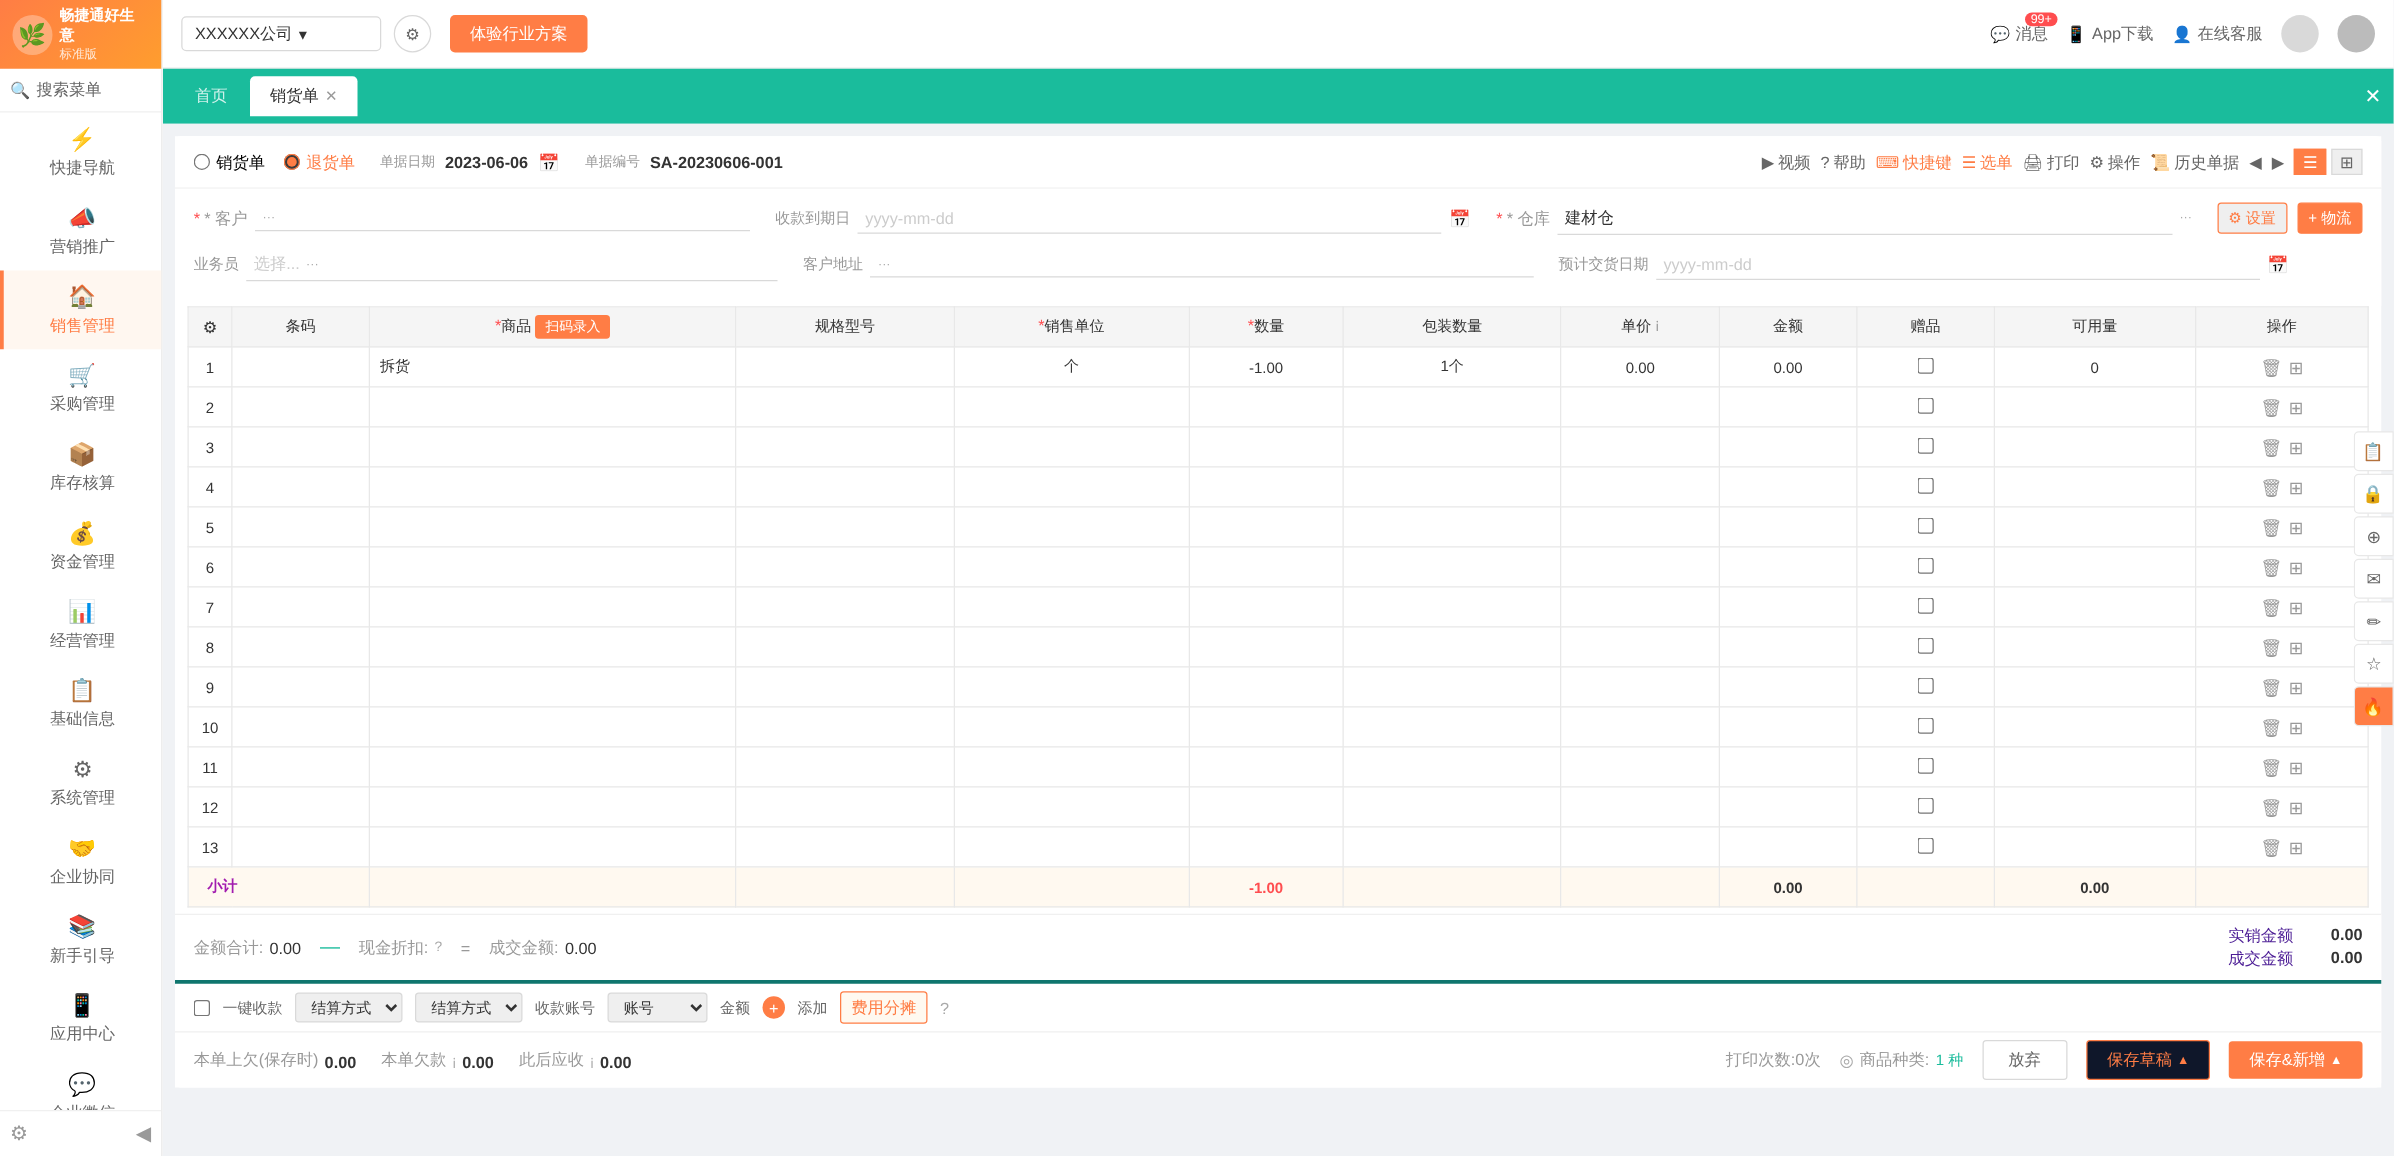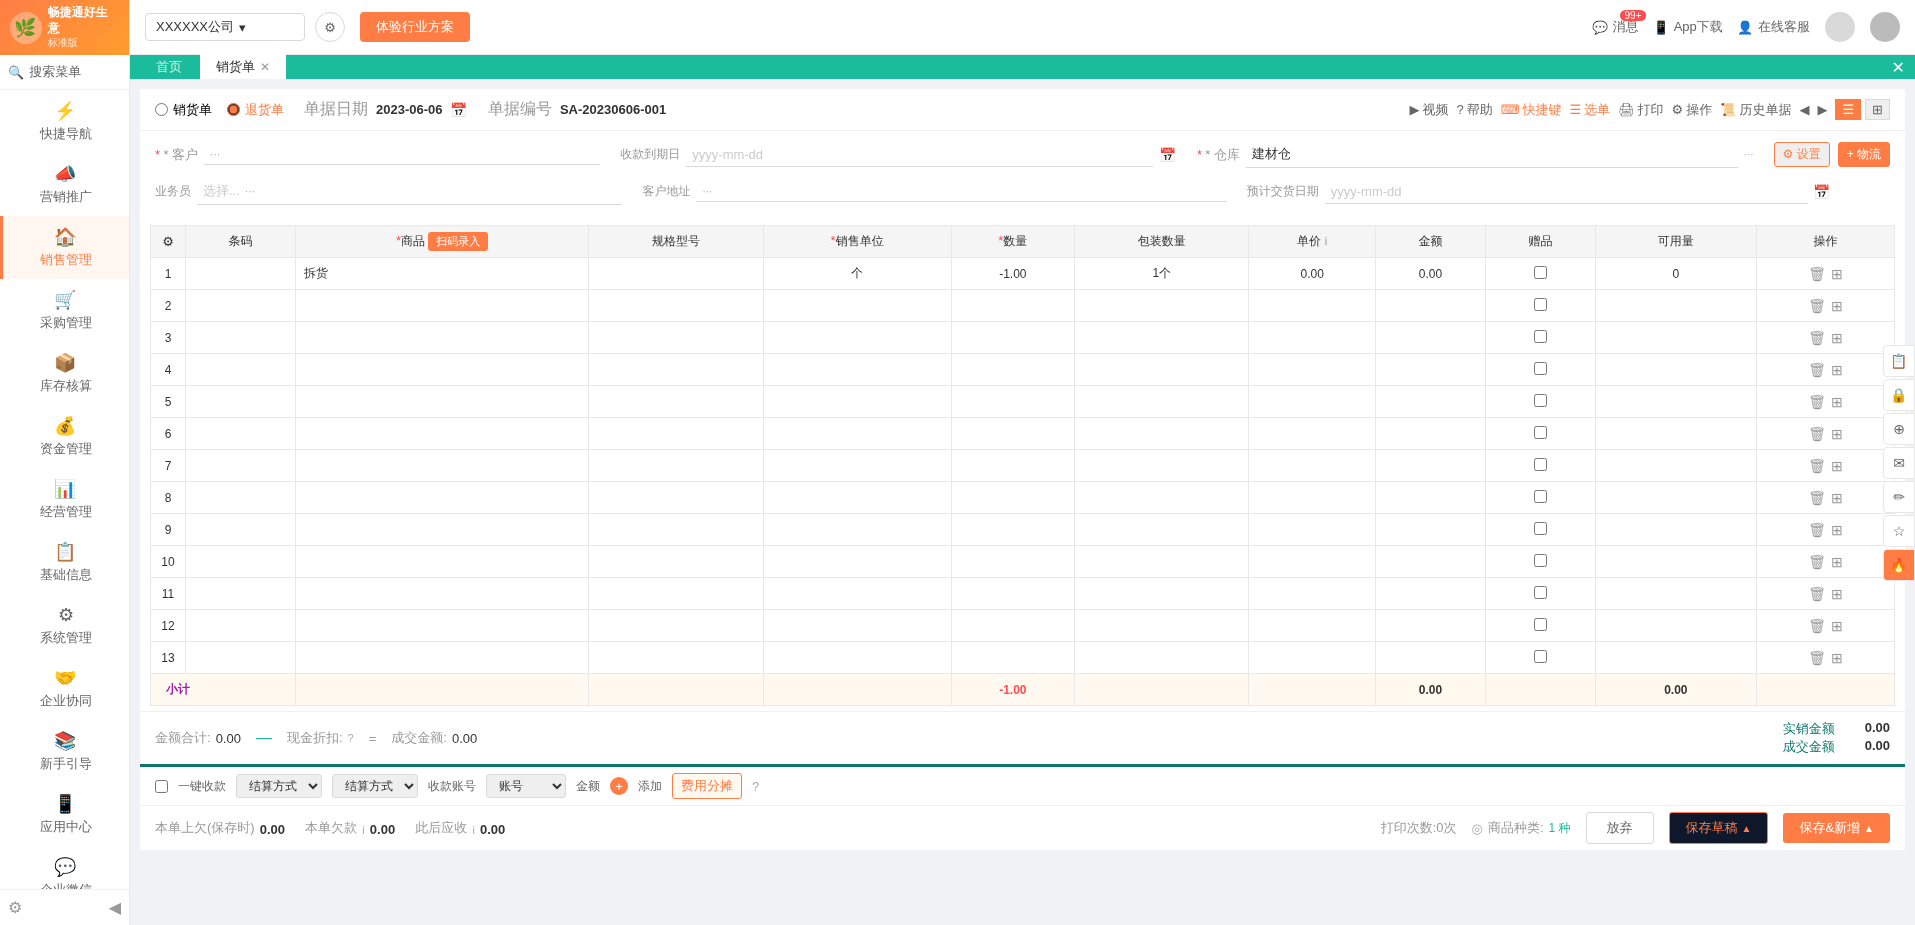--- a/index.html
+++ b/index.html
@@ -54,21 +54,21 @@
       padding: 6px 16px; cursor: pointer; font-size: 13px; margin-left: 5px;
     }
     .header-right { margin-left: auto; display: flex; align-items: center; gap: 15px; }
     .header-action { display: flex; align-items: center; gap: 4px; color: #666; cursor: pointer; font-size: 12px; position: relative; }
     .badge { background: #ff4d4f; color: #fff; border-radius: 10px; padding: 0 5px; font-size: 10px; position: absolute; top: -8px; right: -8px; min-width: 18px; text-align: center; }
     .avatar { width: 30px; height: 30px; background: #d9d9d9; border-radius: 50%; }
 
     
     .tabs-bar {
       background: #1abc9c; display: flex; align-items: center; padding: 4px 10px;
-      height: 24px; gap: 2px;
+      height: 44px; gap: 2px;
     }
     .tab-item {
       padding: 0 16px; height: 32px; display: flex; align-items: center; gap: 5px;
       border-radius: 4px 4px 0 0; cursor: pointer; font-size: 13px; color: rgba(255,255,255,0.8);
     }
     .tab-item.active { background: #fff; color: #333; }
     .tab-close { color: #999; font-size: 12px; cursor: pointer; }
     .tabs-right { margin-left: auto; display: flex; align-items: center; gap: 8px; }
     .close-all-btn { color: #fff; cursor: pointer; font-size: 16px; }
 
@@ -80,21 +80,21 @@
 
     
     .form-header {
       display: flex; align-items: center; padding: 10px 15px; gap: 20px;
       border-bottom: 1px solid #f0f0f0; background: #fff;
     }
     .radio-group { display: flex; align-items: center; gap: 15px; }
     .radio-item { display: flex; align-items: center; gap: 5px; cursor: pointer; }
     .radio-item input[type="radio"] { accent-color: #ff7d45; }
     .form-date-field { display: flex; align-items: center; gap: 8px; color: #333; }
-    .form-date-field label { color: #999; font-size: 16px; }
+    .form-date-field label { color: #999; font-size: 11px; }
     .form-date-field span { font-weight: bold; color: #333; }
     .form-toolbar { margin-left: auto; display: flex; align-items: center; gap: 8px; }
     .toolbar-btn { display: flex; align-items: center; gap: 3px; color: #666; cursor: pointer; font-size: 12px; }
     .toolbar-btn-orange { color: #ff7d45; }
     .view-toggle { display: flex; align-items: center; gap: 4px; }
     .view-btn { padding: 2px 6px; border: 1px solid #d9d9d9; cursor: pointer; color: #666; }
     .view-btn.active { background: #ff7d45; color: #fff; border-color: #ff7d45; }
 
     
     .form-fields { padding: 10px 15px; background: #fff; }
@@ -187,21 +187,21 @@
       border-radius: 3px; padding: 6px 16px; cursor: pointer; font-size: 13px;
       display: flex; align-items: center; gap: 0;
     }
     .save-new-btn {
       background: #ff7d45; color: #fff; border: none;
       border-radius: 3px; padding: 6px 16px; cursor: pointer; font-size: 13px;
       display: flex; align-items: center; gap: 0;
     }
     .btn-arrow { font-size: 10px; margin-left: 4px; }
     .total-row { display: flex; justify-content: space-between; gap: 30px; font-size: 12px; }
-    .total-label { color: #0f766e; margin-left: 28px; }
+    .total-label { color: #4c1d95; margin-left: 28px; }
     .total-value { color: #333; font-weight: bold; }
 
     
     .right-float-panel {
       position: fixed; right: 0; top: 50%; transform: translateY(-50%);
       display: flex; flex-direction: column; gap: 2px; z-index: 200;
     }
     .float-btn {
       width: 32px; height: 32px; background: #fff; border: 1px solid #e8e8e8;
       display: flex; align-items: center; justify-content: center;

